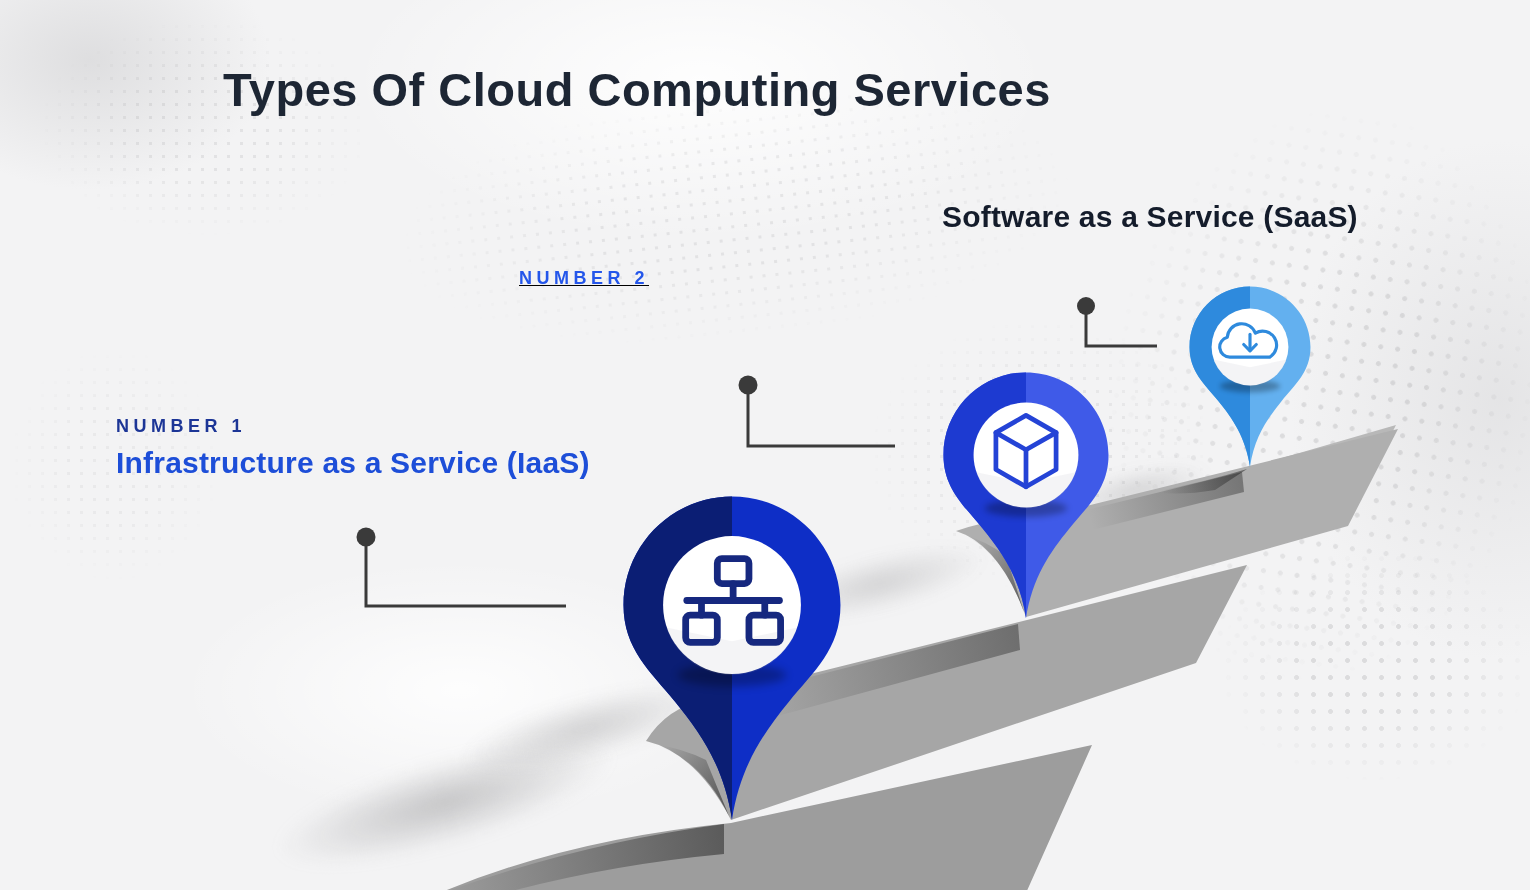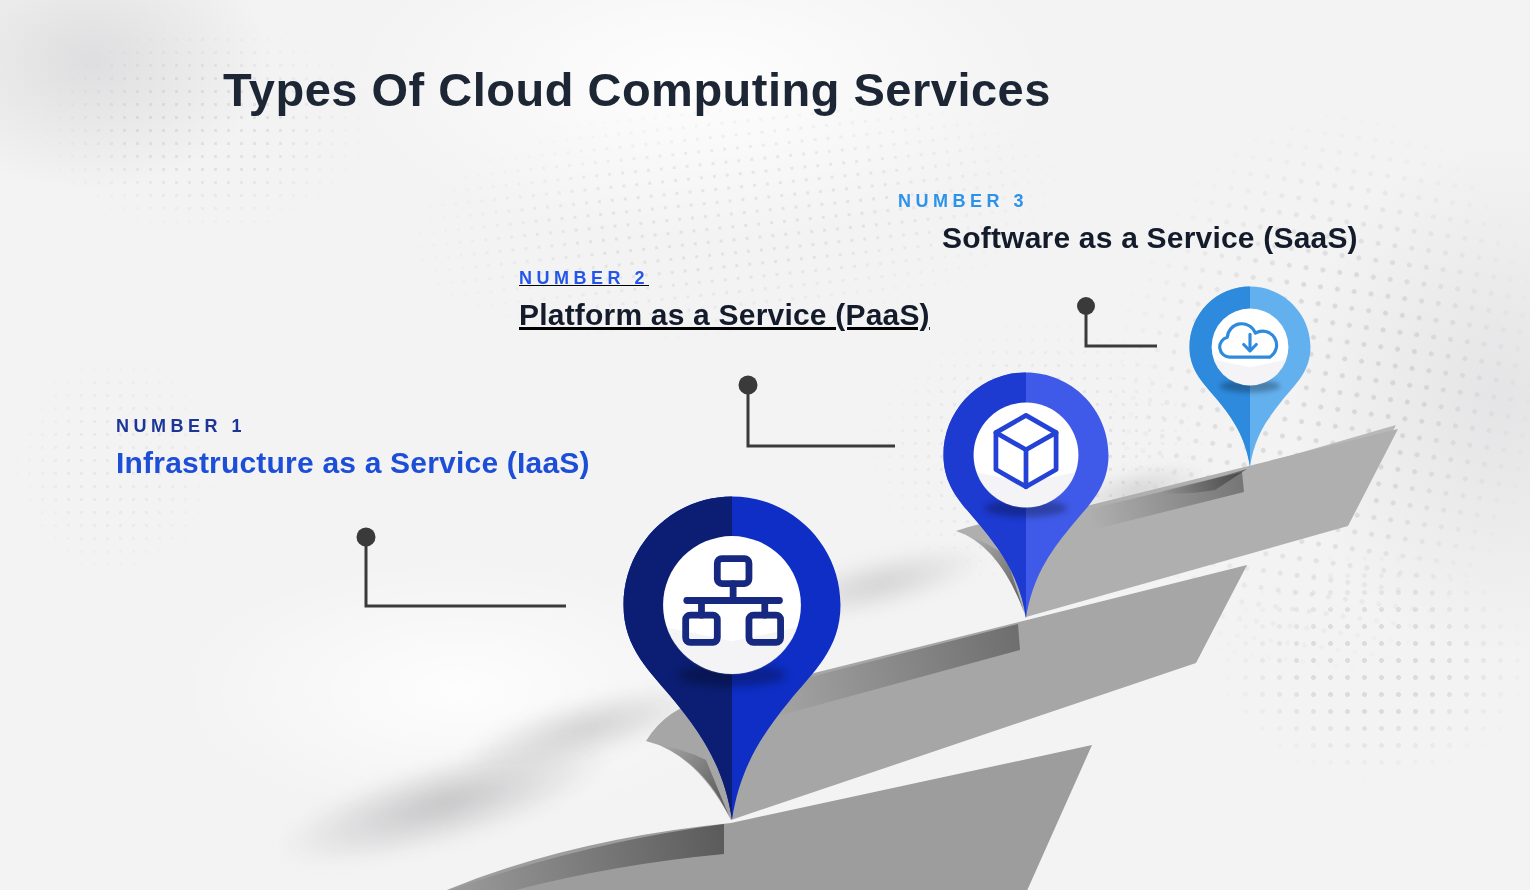--- a/index.html
+++ b/index.html
@@ -182,21 +182,19 @@
 
   <div class="title" style="color: rgb(29, 38, 52);">Types Of Cloud Computing Services</div>
 
   <div class="label lbl-1">
     <div class="num" style="color: rgb(28, 53, 150);">NUMBER 1</div>
     <div class="svc" style="color: #1d4ed8;">Infrastructure as a Service (IaaS)</div>
   </div>
 
   <div class="label lbl-2">
     <div class="num" style="color: rgb(36, 86, 234);">NUMBER 2</div>
-    <div class="svc" style="color: rgb(20, 28, 43);">Platform as a Service (PaaS)</div>
   </div>
 
   <div class="label lbl-3">
-    <div class="num" style="color: rgb(45, 147, 234);">NUMBER 3</div>
     <div class="svc" style="color: rgb(20, 28, 43); margin-left: 44px;">Software as a Service (SaaS)</div>
   </div>
 
 </div>
 
 </body></html>

